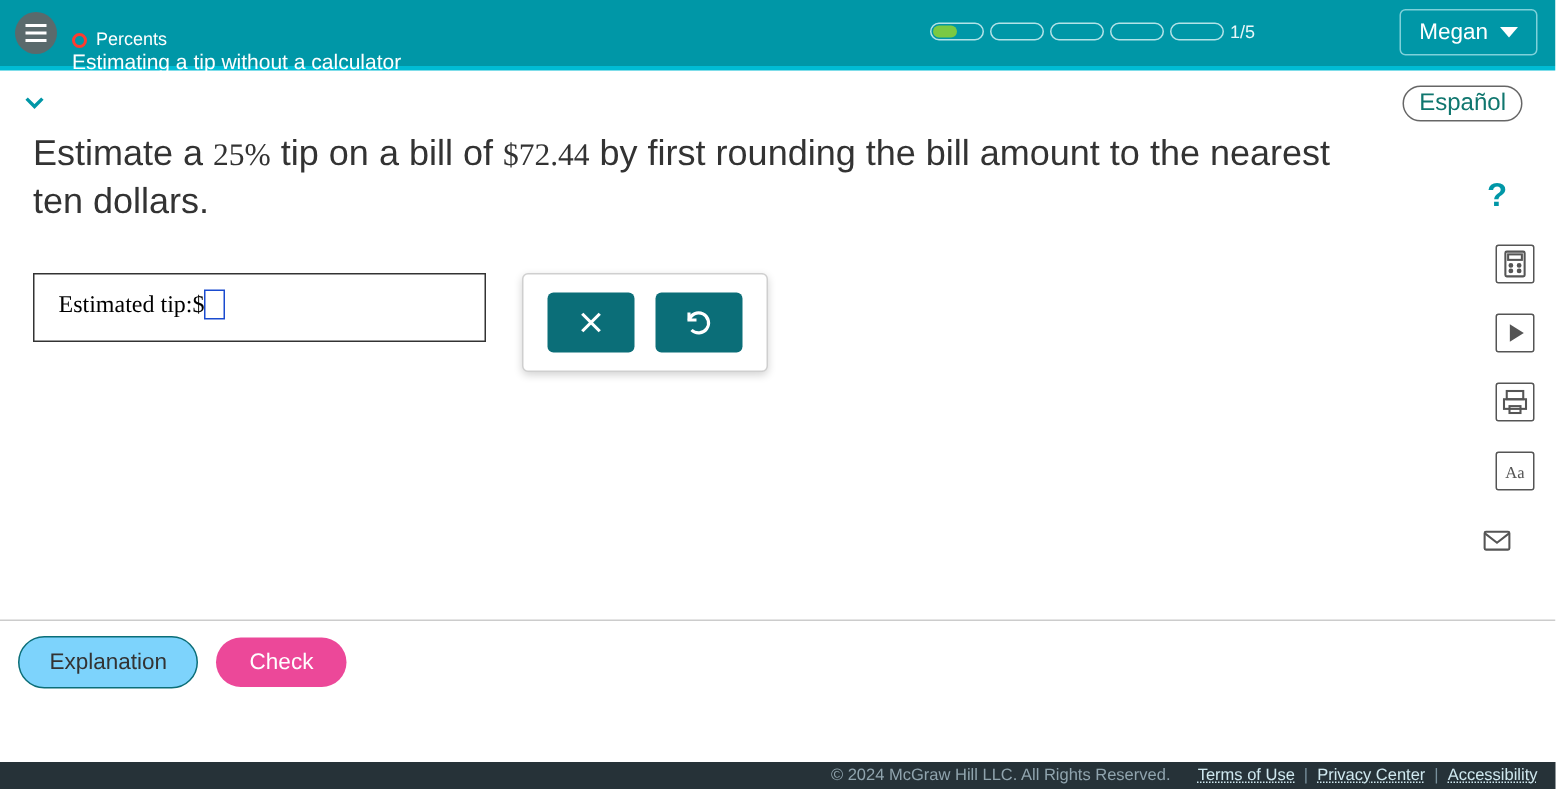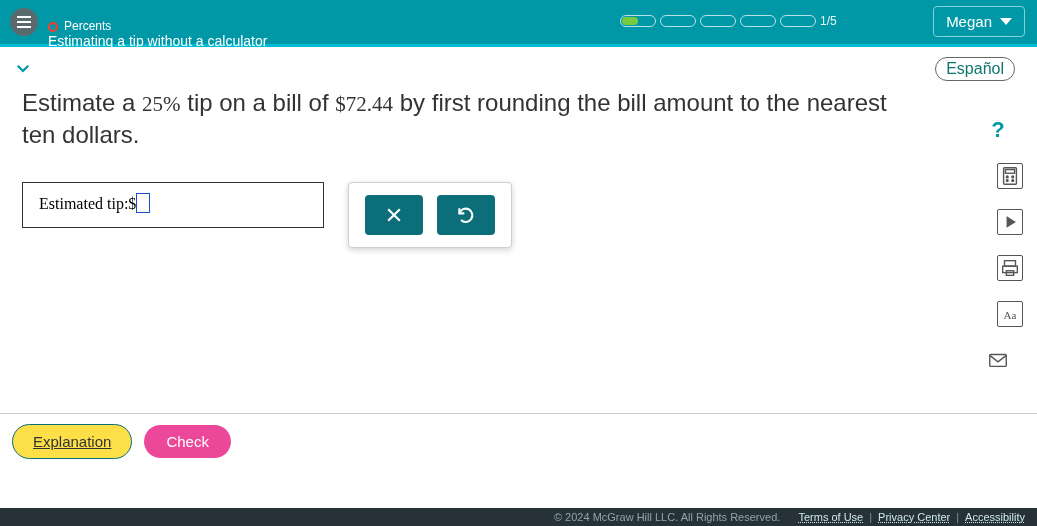--- a/index.html
+++ b/index.html
@@ -132,22 +132,22 @@
   
   
   .bottom-bar {
     position:absolute; left:0; bottom:18px;
     width:100%; border-top:1px solid #ccc;
     padding:10px 12px 0 12px;
     display:flex; gap:12px; align-items:center;
     background:#fff;
   }
   .btn-outline {
-    border:1.5px solid #0b6e78; background:#fde047; color:#333;
-    border-radius:22px; padding:8px 20px; font-size:15px; cursor:pointer;text-decoration:underline;
+    border:1.5px solid #0b6e78; background:#7dd3fc; color:#333;
+    border-radius:22px; padding:8px 20px; font-size:15px; cursor:pointer;
   }
   .btn-solid {
     border:none; background:#ec4899; color:#fff;
     border-radius:22px; padding:8px 22px; font-size:15px; cursor:pointer;
   }
   
   
   .footer {
     position:absolute; left:0; bottom:0; width:100%;
     background:#263238; color:#b0bec5;

